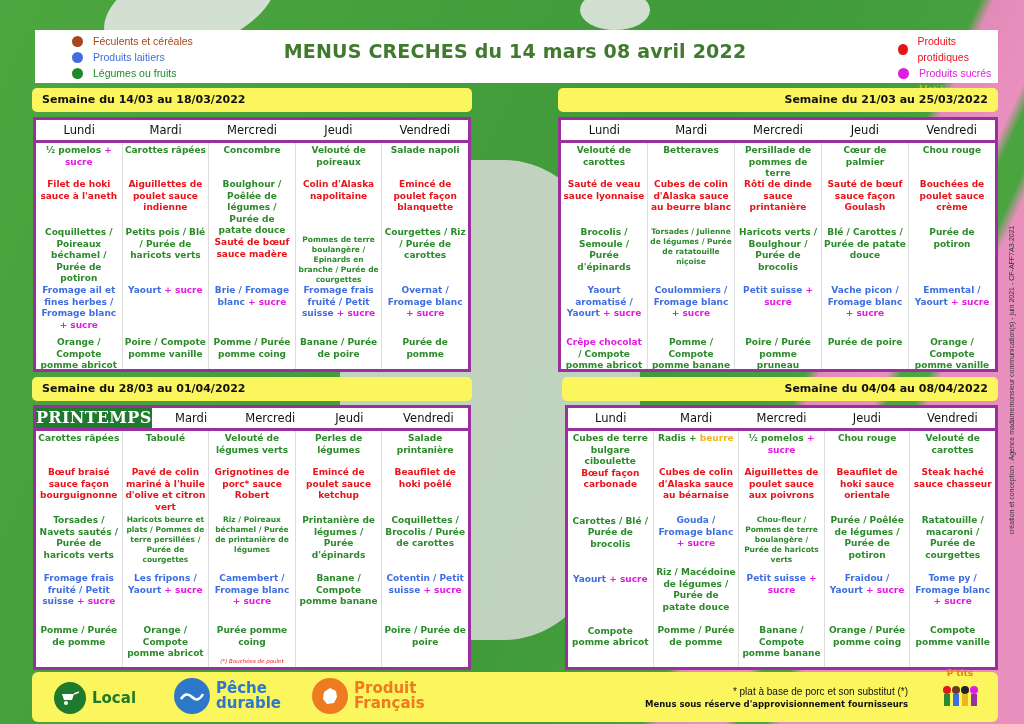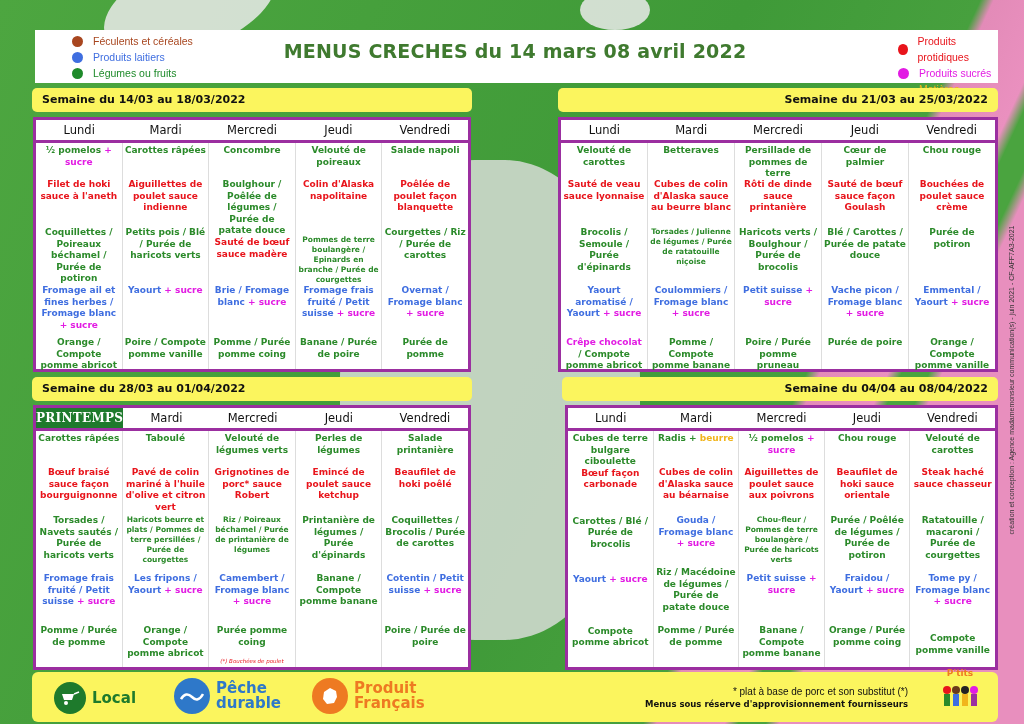--- a/index.html
+++ b/index.html
@@ -30,21 +30,21 @@
     padding: 0 10px;
   }
   .week-table {
     position: absolute; border: 3px solid #9b2fa0; background: #9b2fa0;
   }
   .day-row { display: flex; height: 20px; background: #fff; margin-bottom: 3px; }
   .day {
     flex: 1; text-align: center; font-family: "DejaVu Sans", sans-serif; font-size: 11.5px; line-height: 20px; color: #111;
   }
   .day.printemps {
-    background: #1e7a2c; color: #fff; font-family: "DejaVu Serif", serif; font-weight: bold; font-size: 12px; letter-spacing: 0.3px;
+    background: #1e7a2c; color: #fff; font-family: "DejaVu Serif", serif; font-weight: bold; font-size: 16px; letter-spacing: 0.3px;
   }
   .menu-row { display: flex; background: #fff; }
   .menu-col {
     flex: 1; border-right: 1px solid #ddd; padding: 2px 2px 0 2px;
     display: flex; flex-direction: column; align-items: center; text-align: center;
     font-family: "DejaVu Sans", sans-serif; font-weight: bold; font-size: 9px; line-height: 11.5px;
     position: relative;
   }
   .menu-col:last-child { border-right: none; }
   .slot { width: 100%; display: flex; align-items: flex-start; justify-content: center; }
@@ -194,21 +194,21 @@
         </div>
         <div class="slot c-veg" style="min-height: 40px;">
           <span>Banane / Purée de poire</span>
         </div>
       </div>
       <div class="menu-col">
         <div class="slot c-veg" style="min-height: 34px;">
           <span>Salade napoli</span>
         </div>
         <div class="slot c-prot" style="min-height: 48px;">
-          <span>Poêlée de poulet façon blanquette</span>
+          <span>Emincé de poulet façon blanquette</span>
         </div>
         <div class="slot c-veg" style="min-height: 58px;">
           <span>Courgettes / Riz / Purée de carottes</span>
         </div>
         <div class="slot c-dairy" style="min-height: 52px;">
           <span>Overnat / Fromage blanc <b class="c-sugar">+ sucre</b></span>
         </div>
         <div class="slot c-veg" style="min-height: 40px;">
           <span>Purée de pomme</span>
         </div>
@@ -488,21 +488,21 @@
         </div>
         <div class="slot c-prot" style="min-height: 48px;">
           <span>Steak haché sauce chasseur</span>
         </div>
         <div class="slot c-veg" style="min-height: 58px;">
           <span>Ratatouille / macaroni / Purée de courgettes</span>
         </div>
         <div class="slot c-dairy" style="min-height: 52px;">
           <span>Tome py / Fromage blanc <b class="c-sugar">+ sucre</b></span>
         </div>
-        <div class="slot c-veg" style="min-height: 40px; margin-top: 8px;">
+        <div class="slot c-veg" style="min-height: 40px;">
           <span>Compote pomme vanille</span>
         </div>
       </div>
     </div>
   </div>
 
 <div class="footer">
   <div class="logo" style="left:22px;">
     <div class="logo-circle" style="background:#1e7a2c;">
       <svg width="20" height="16" viewBox="0 0 20 16">

